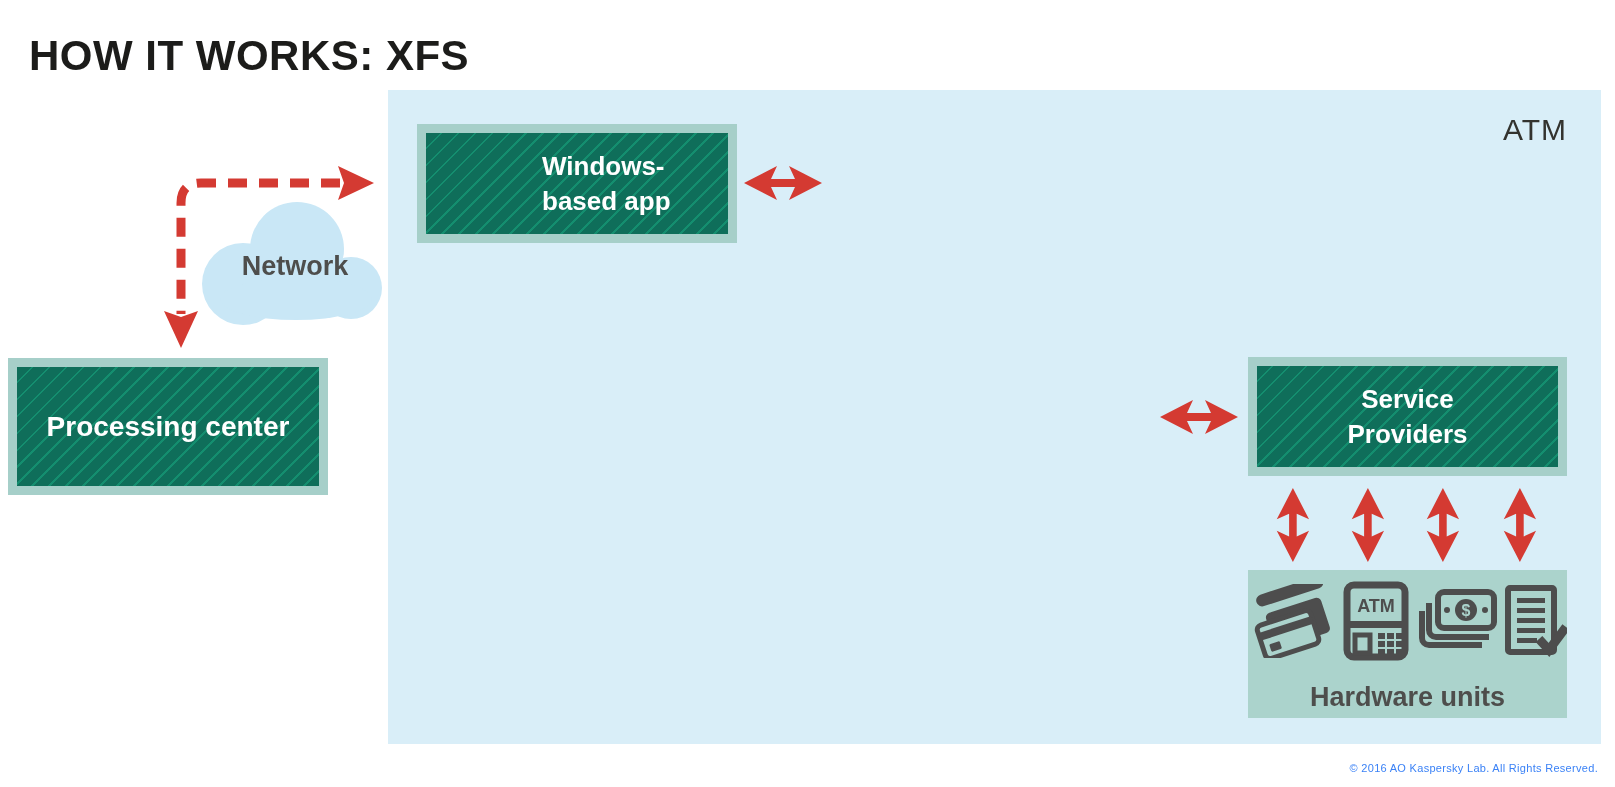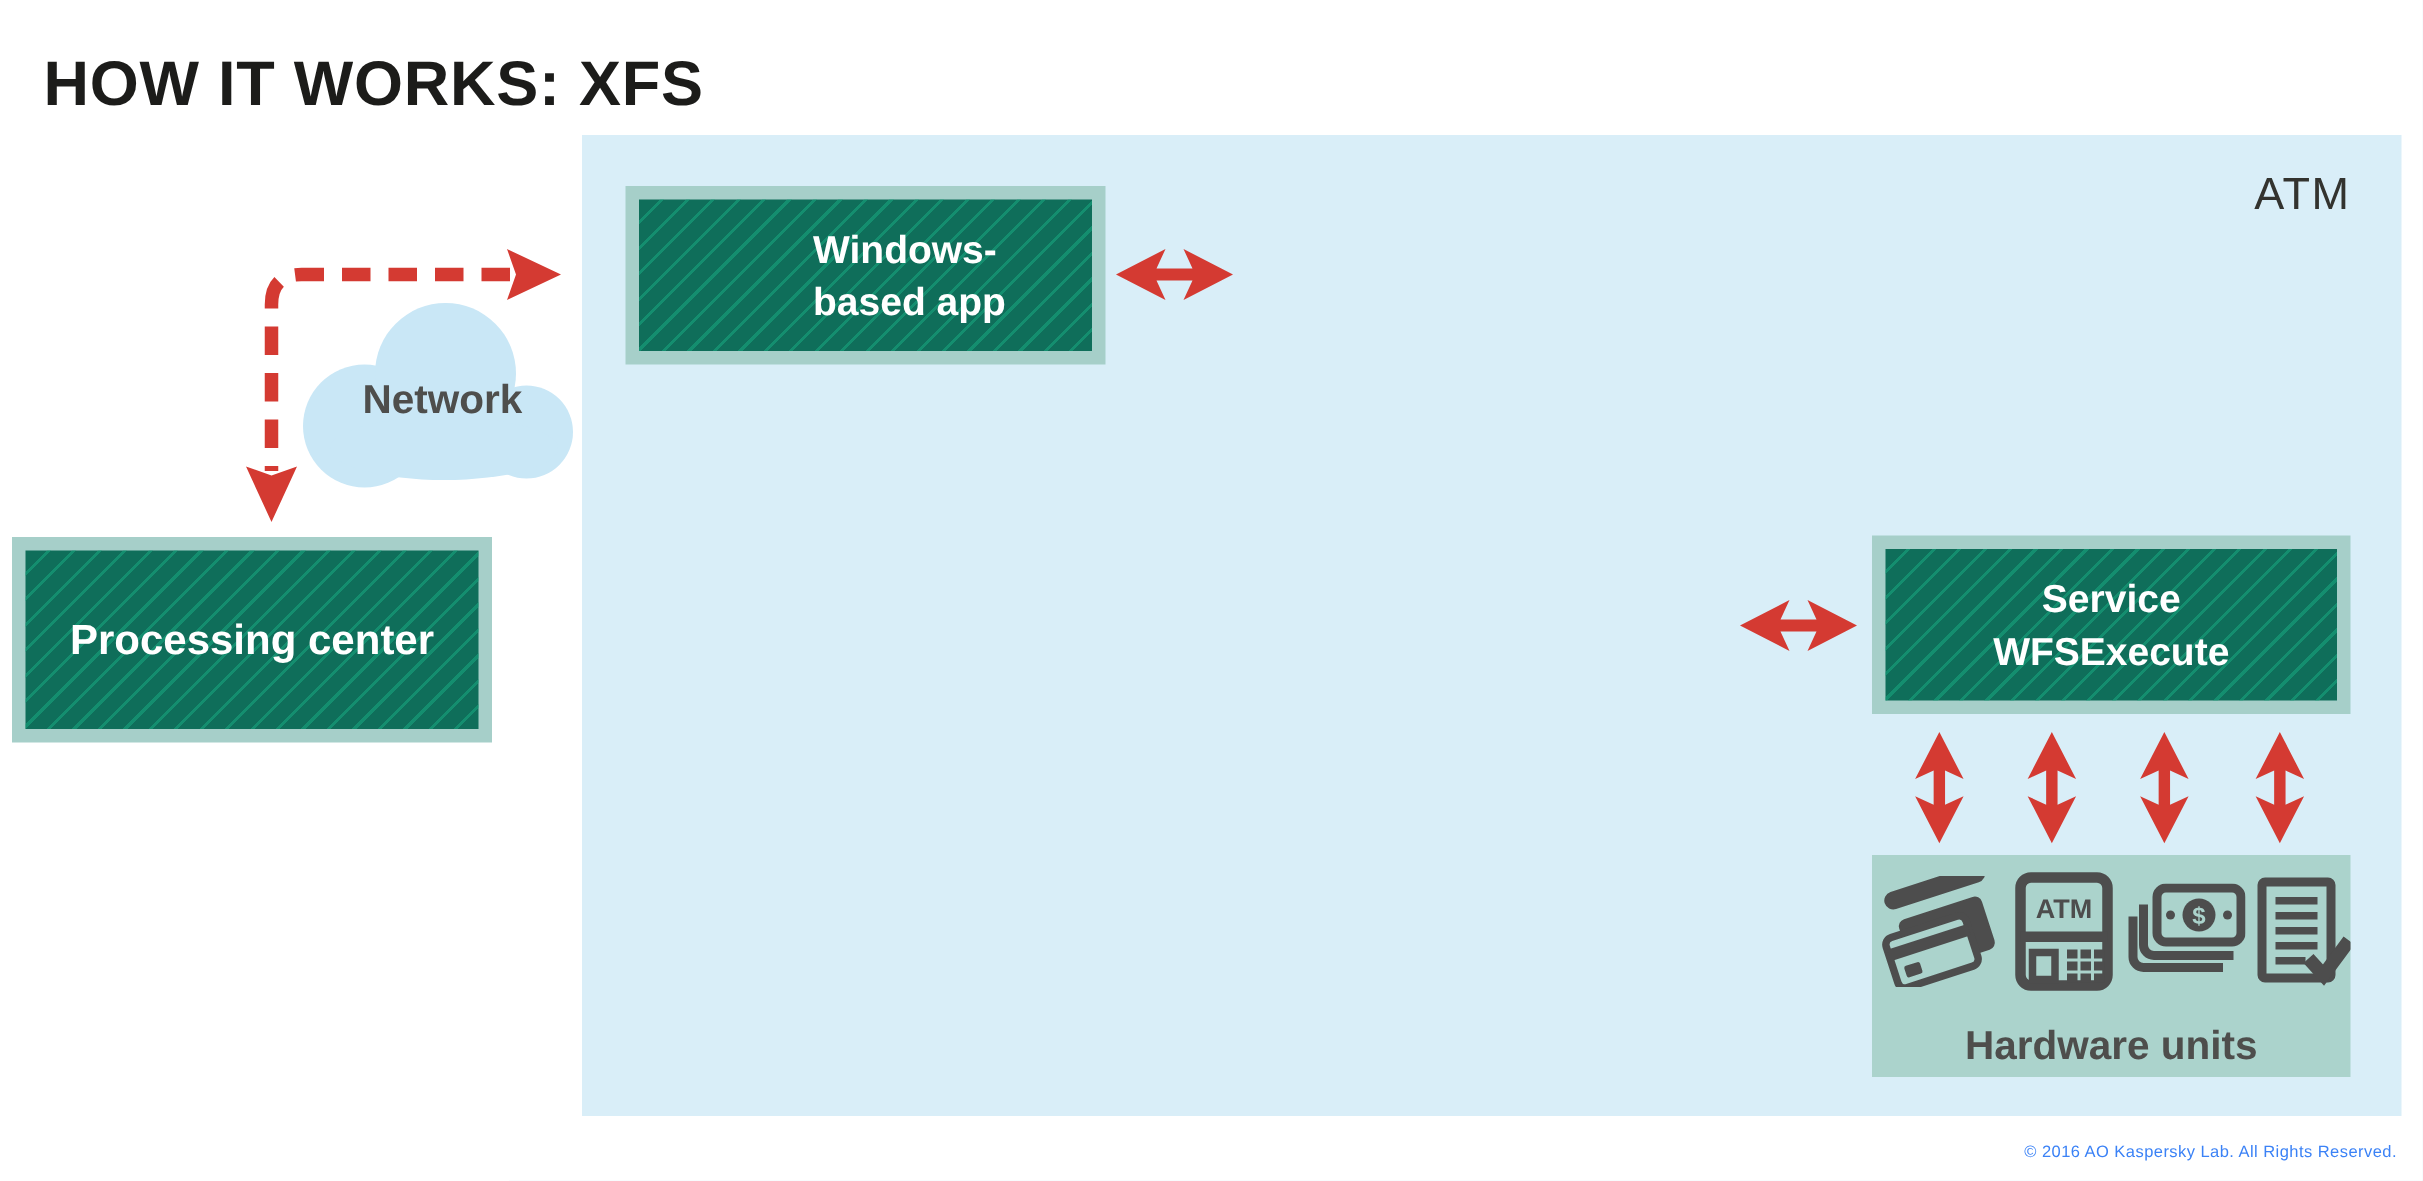--- a/index.html
+++ b/index.html
@@ -113,21 +113,21 @@
     <div class="green-inner centered">
       <div class="boxtext proc-label">Processing center</div>
     </div>
   </div>
 
 
   <div class="abs framed" style="left:1248px;top:357px;width:319px;height:119px;">
     <div class="green-inner centered">
       <div class="boxtext">
         <span>Service</span><br>
-        <span>WFSExecute</span>
+        <span>Providers</span>
       </div>
     </div>
   </div>
 
   <div class="abs hardware-box">
     <div class="hw-icons">
       <svg width="88" height="74" viewBox="0 0 88 74">
         <g transform="rotate(-18 44 40)">
           <rect x="16" y="2" width="70" height="12" rx="6" fill="#4d4d4d"></rect>
           <rect x="20" y="22" width="58" height="37" rx="5" fill="#4d4d4d"></rect>

